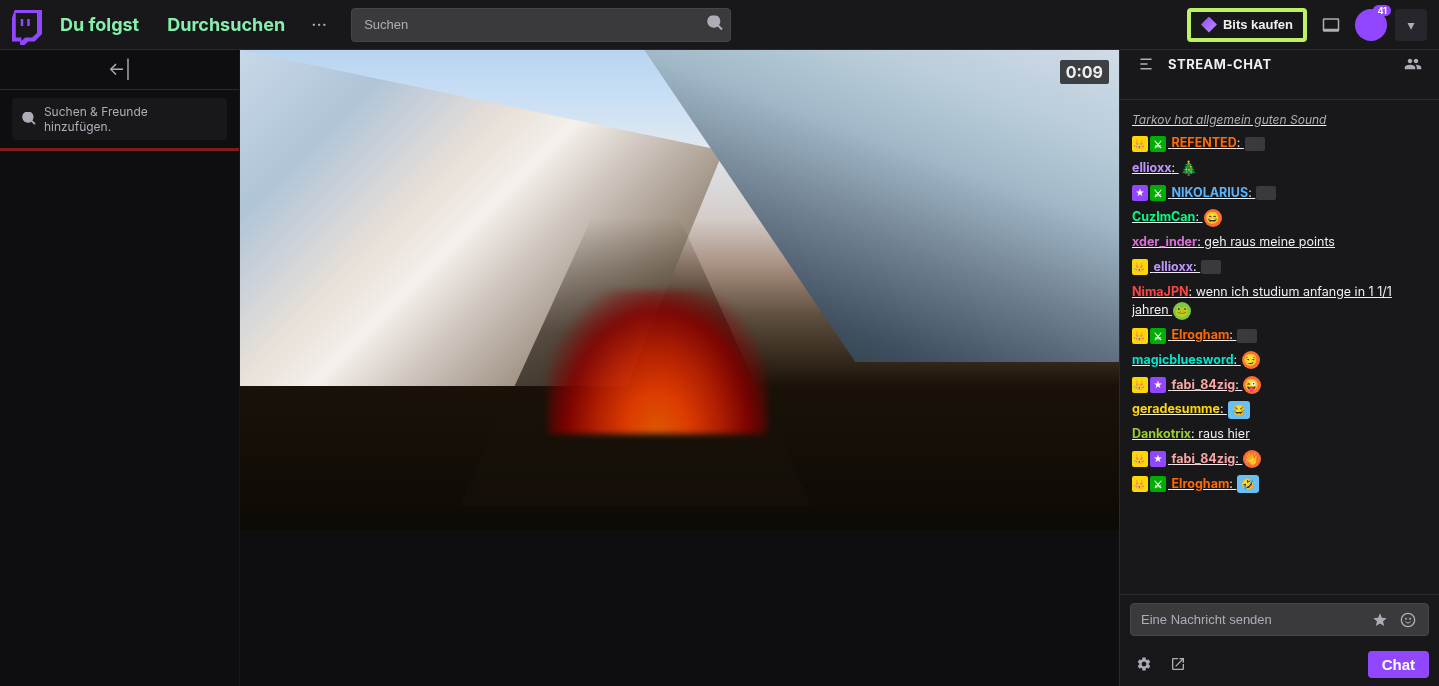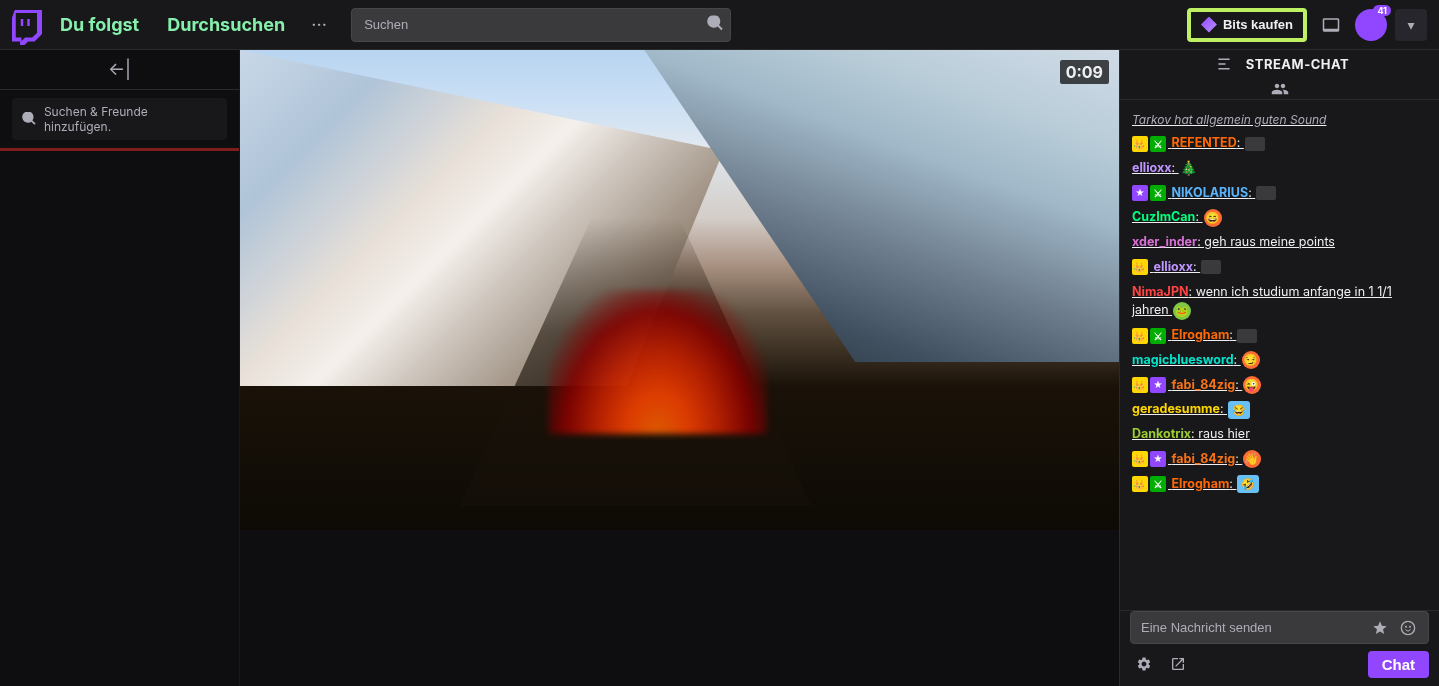--- a/index.html
+++ b/index.html
@@ -316,26 +316,25 @@
       width: 320px;
       flex-shrink: 0;
       background: #18181b;
       display: flex;
       flex-direction: column;
       border-left: 1px solid #2a2a2d;
     }
     .chat-header {
       height: 50px;
       display: flex;
-      align-items: center;
+      align-items: flex-start;
       justify-content: space-between;
       padding: 0 12px;
       border-bottom: 1px solid #2a2a2d;
       flex-shrink: 0;
-      flex-direction: column;
     }
     .chat-header-left {
       display: flex;
       align-items: center;
       gap: 8px;
     }
     .collapse-chat-btn {
       color: #adadb8;
       cursor: pointer;
       font-size: 16px;
@@ -468,21 +467,21 @@
       vertical-align: middle;
       margin: 0 1px;
       font-size: 11px;
       text-align: center;
       line-height: 18px;
     }
 
     
     .chat-input-area {
       flex-shrink: 0;
-      padding: 0 10px;
+      padding: 8px 10px;
       border-top: 1px solid #2a2a2d;
     }
     .chat-input-wrap {
       position: relative;
       background: #3a3a3d;
       border-radius: 4px;
       border: 1px solid #464649;
       display: flex;
       align-items: center;
       overflow: hidden;
@@ -546,21 +545,21 @@
       font-weight: 700;
       cursor: pointer;
     }
 
     
     .color-orange { color: #ff6905; }
     .color-purple { color: #bf94ff; }
     .color-green { color: #00ff7f; }
     .color-red { color: #ff4444; }
     .color-blue { color: #5ab4fc; }
-    .color-pink { color: #f97316; }
+    .color-pink { color: #fca5a5; }
     .color-cyan { color: #00e5cb; }
     .color-gold { color: #ffd700; }
     .color-lime { color: #9acd32; }
     .color-violet { color: #da70d6; }
   </style>
 </head>
 <body>
 
 <nav class="topnav">
   <div class="twitch-logo">

